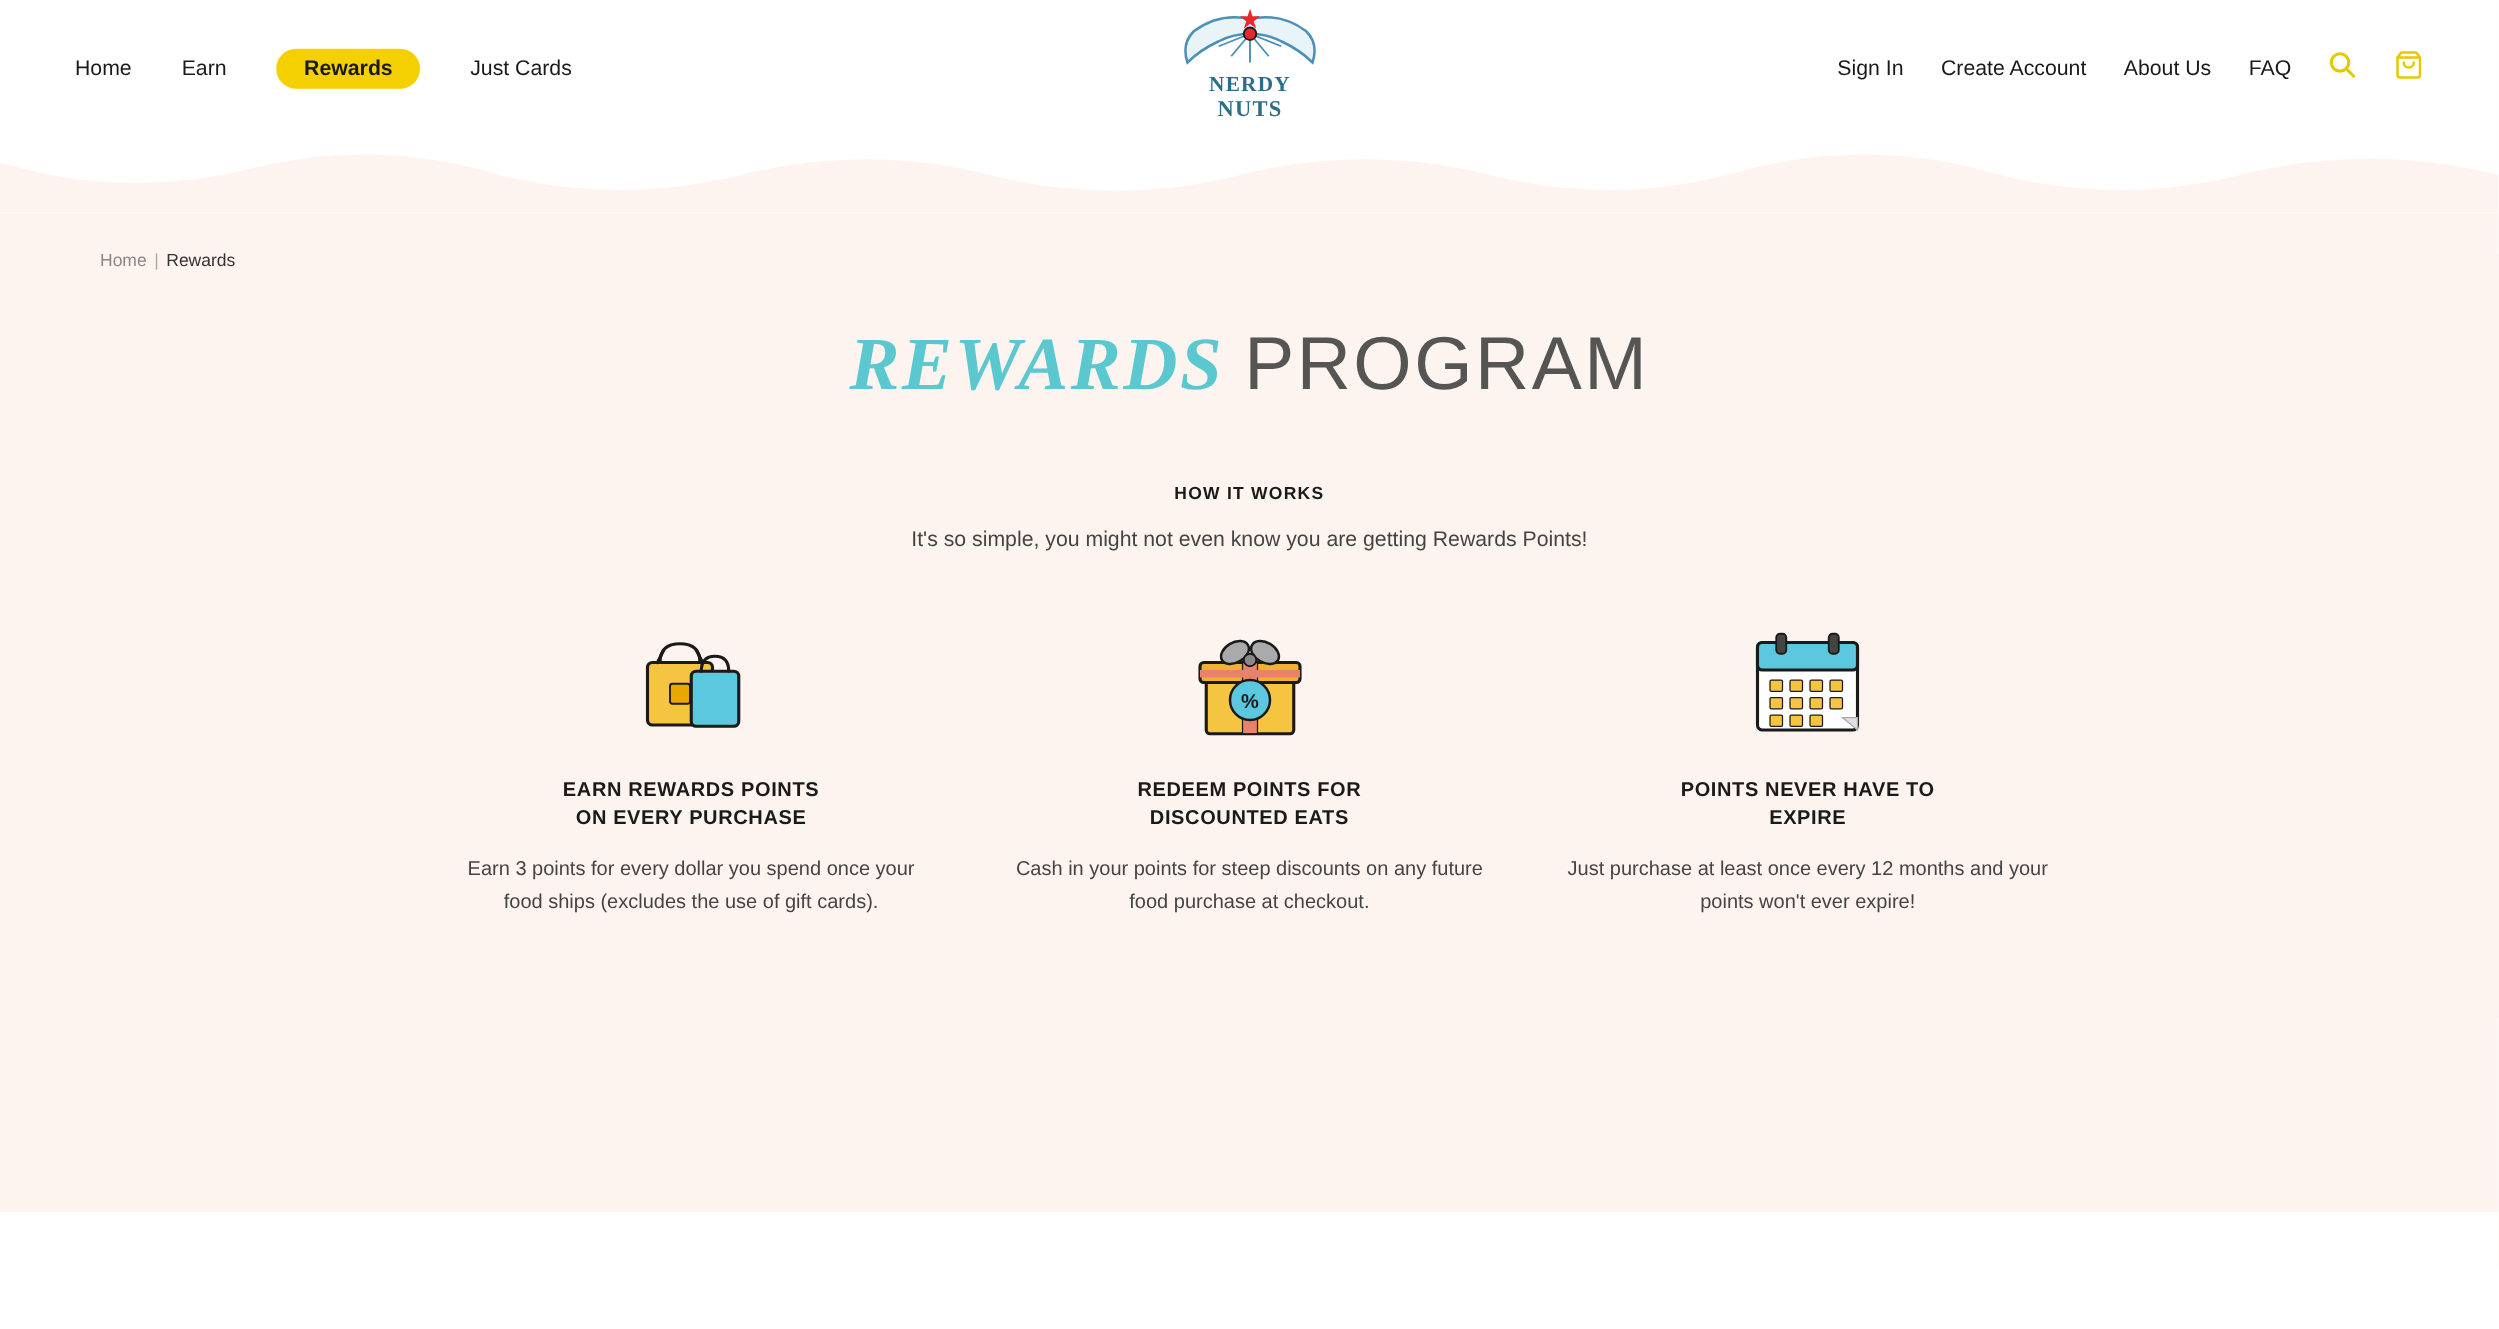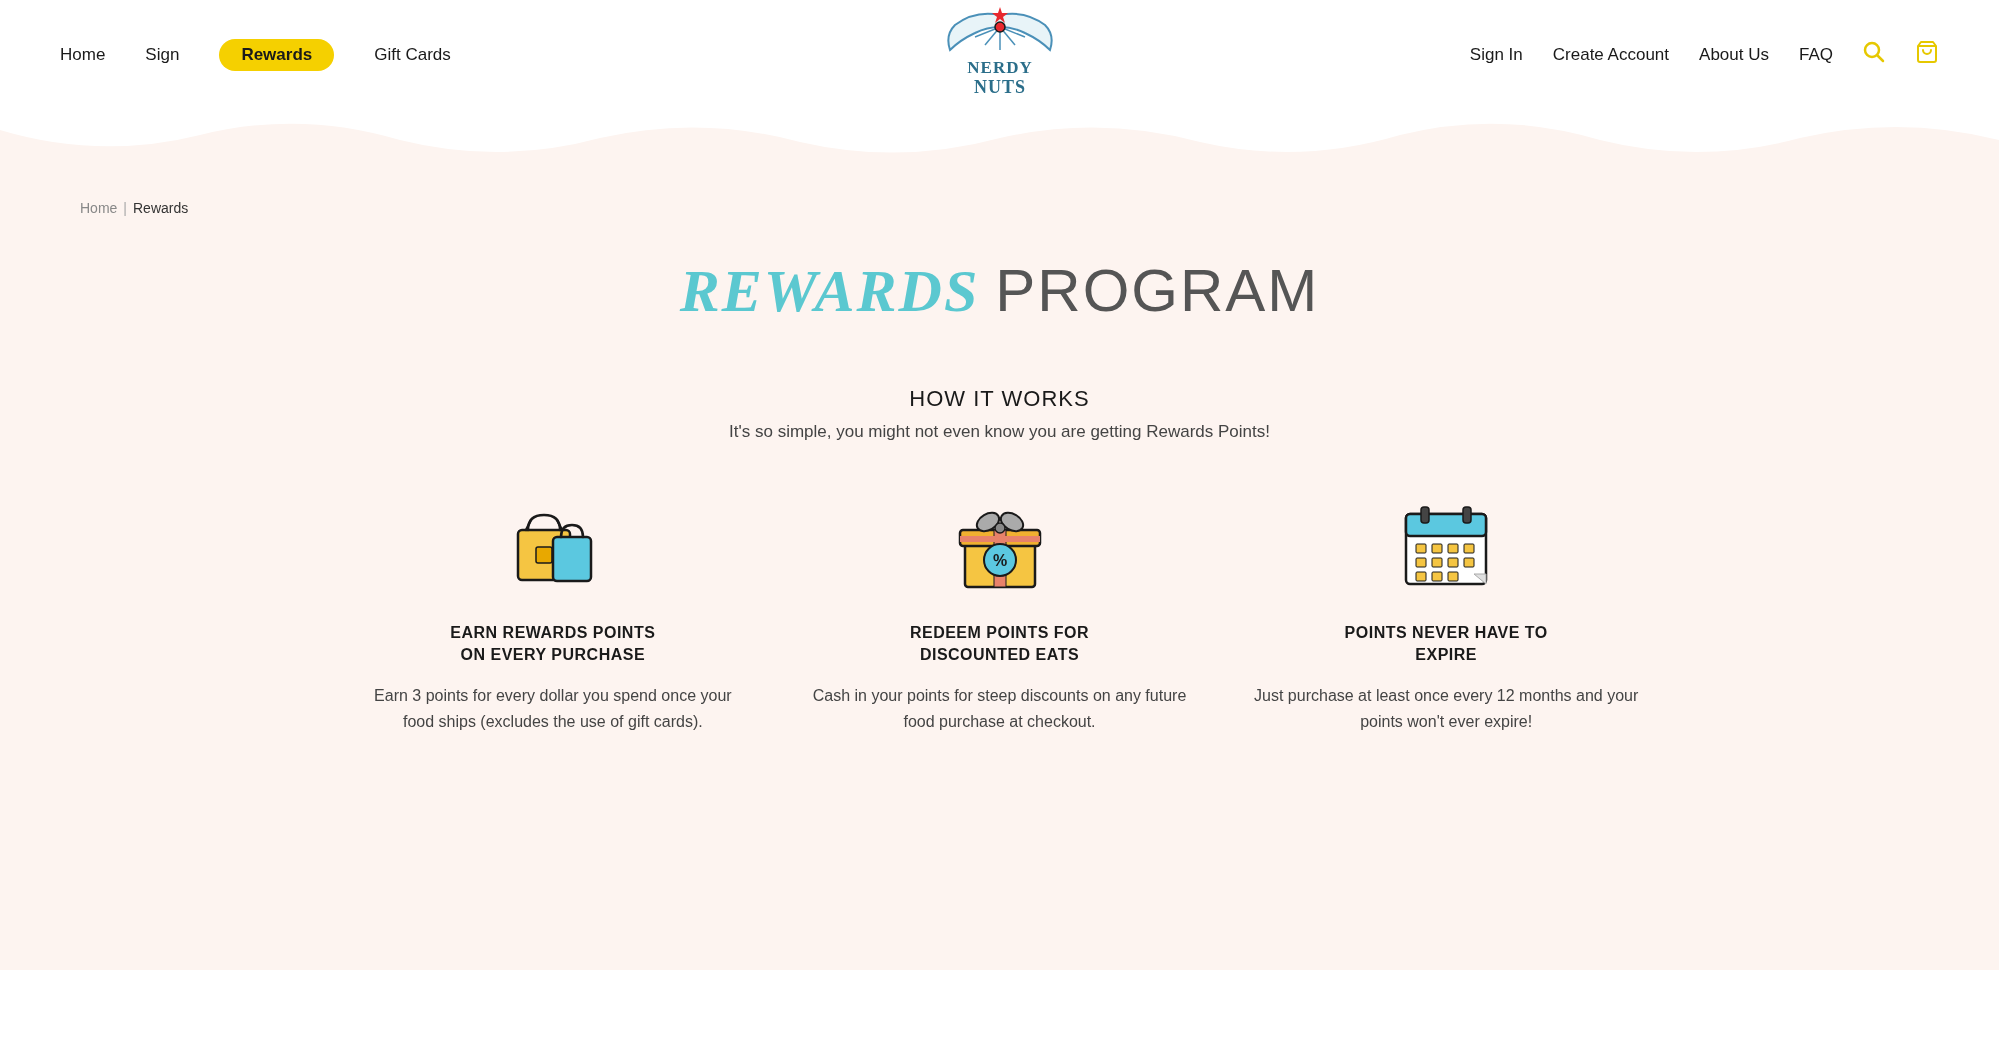--- a/index.html
+++ b/index.html
@@ -117,26 +117,26 @@
       font-weight: 400;
       margin-left: 16px;
     }
 
     
     .how-it-works-section {
       text-align: center;
       margin-bottom: 50px;
     }
     .how-it-works-title {
-      font-size: 22px;
-      font-weight: 400;
+      font-size: 14px;
+      font-weight: 700;
       text-transform: uppercase;
       letter-spacing: 1px;
       color: #1a1a1a;
-      margin-bottom: 10px;
+      margin-bottom: 20px;
     }
     .how-it-works-subtitle {
       font-size: 17px;
       color: #444;
       font-weight: 400;
     }
 
     
     .three-cols {
       display: flex;
@@ -176,23 +176,23 @@
       color: #444;
       line-height: 1.6;
     }
   </style>
 </head>
 <body>
 
 <nav>
   <div class="nav-left">
     <a class="nav-link">Home</a>
-    <a class="nav-link">Sign</a>
+    <a class="nav-link">Earn</a>
     <span class="nav-rewards-badge">Rewards</span>
-    <a class="nav-link">Gift Cards</a>
+    <a class="nav-link">Just Cards</a>
   </div>
 
   <div class="logo-container">
     <svg class="logo-svg" viewBox="0 0 130 100" xmlns="http://www.w3.org/2000/svg">
 
       <path d="M65 10 Q90 5 110 20 Q120 30 115 45 Q105 35 90 28 Q78 22 65 22 Q52 22 40 28 Q25 35 15 45 Q10 30 20 20 Q40 5 65 10Z" fill="#e8f4f8" stroke="#4a90b8" stroke-width="2"></path>
 
       <line x1="65" y1="22" x2="65" y2="45" stroke="#4a90b8" stroke-width="1.5"></line>
       <line x1="65" y1="22" x2="80" y2="40" stroke="#4a90b8" stroke-width="1.5"></line>
       <line x1="65" y1="22" x2="50" y2="40" stroke="#4a90b8" stroke-width="1.5"></line>

